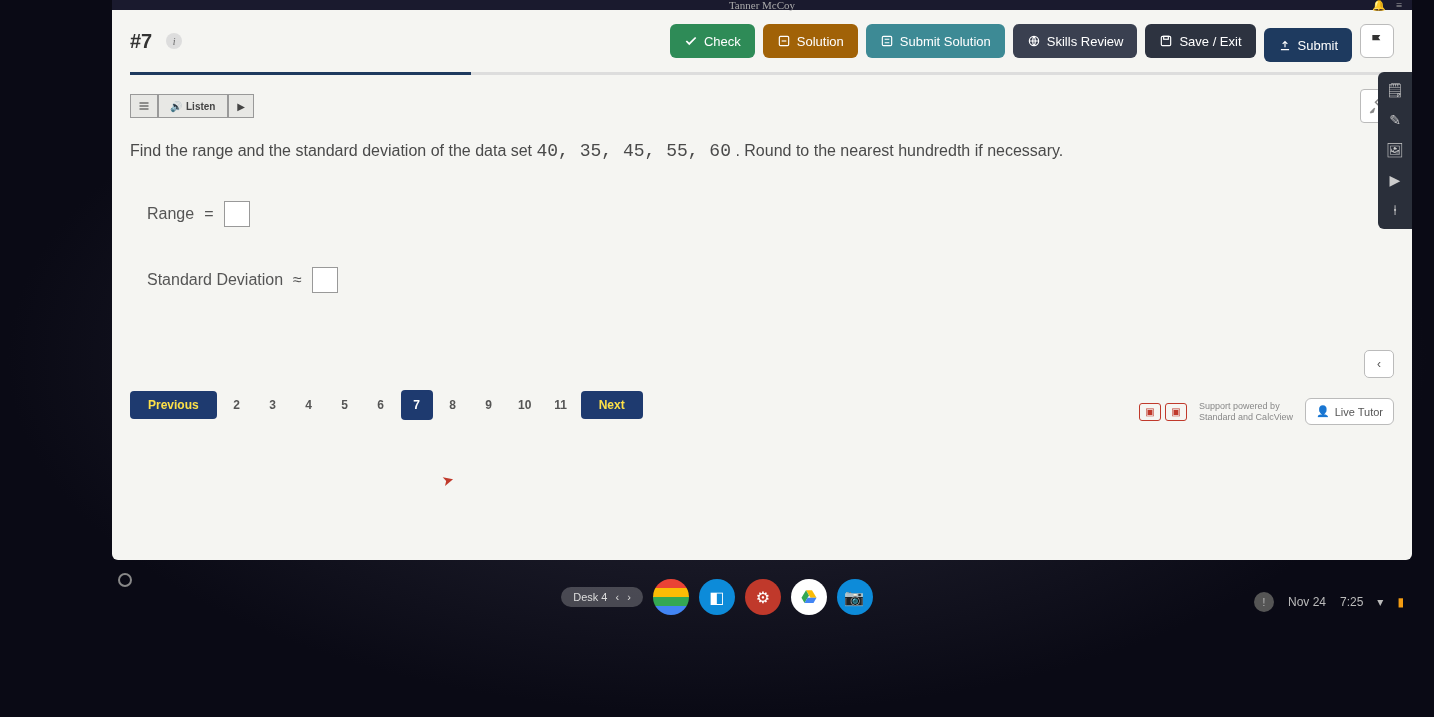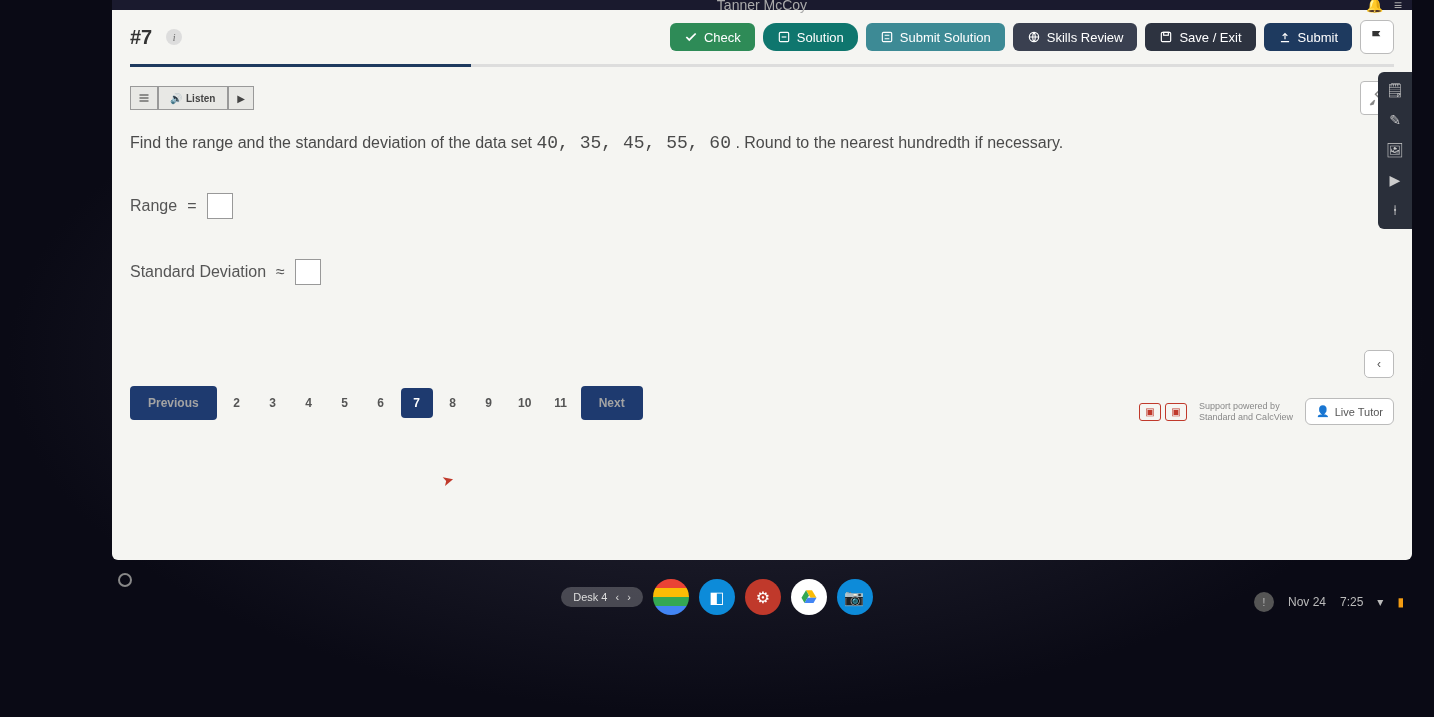--- a/index.html
+++ b/index.html
@@ -20,22 +20,23 @@
     background: #f5f5f2;
     border-radius: 0 0 6px 6px;
   }
   .top-bar {
     height: 10px;
     background: #1a1a2e;
     display: flex;
     align-items: center;
     justify-content: center;
     color: #aaa;
-    font-size: 14px;
+    font-size: 11px;
     position: relative;
+    font-family: Liberation Serif, serif;
   }
   .top-bar .right-icons {
     position: absolute;
     right: 10px;
     display: flex;
     gap: 10px;
   }
   .header-row {
     display: flex;
     align-items: center;
@@ -55,38 +56,38 @@
     color: #666;
     font-size: 10px;
     display: flex;
     align-items: center;
     justify-content: center;
     font-family: Georgia, serif;
     font-style: italic;
   }
   .spacer { flex: 1; }
   .btn {
-    height: 28px;
+    height: 34px;
     padding: 0 14px;
     border-radius: 6px;
     border: none;
     color: #fff;
     font-size: 13px;
     font-weight: 500;
     display: flex;
     align-items: center;
     gap: 6px;
     cursor: pointer;
   }
   .btn-green { background: #2e8b57; }
-  .btn-teal { background: #0f766e; border-radius: 13px; }
+  .btn-teal { background: #a16207; }
   .btn-teal2 { background: #3d8a95; }
   .btn-dark { background: #3a4050; justify-content: space-between; }
   .btn-dark2 { background: #2d3340; }
-  .btn-navy { background: #1e3a5f; }
+  .btn-navy { background: #1e3a5f; margin-top: 8px; }
   .btn-flag {
     width: 34px; height: 34px;
     border: 1px solid #bbb;
     border-radius: 6px;
     background: #fff;
     display:flex;align-items:center;justify-content:center;
     color:#333;font-size:14px;
   }
   .progress-line {
     height: 3px;
@@ -136,20 +137,21 @@
     font-family: Liberation Mono, monospace;
     font-size: 18px;
   }
   .answer-row {
     display: flex;
     align-items: center;
     gap: 10px;
     margin-top: 40px;
     color: #555;
     font-size: 16px;
+    margin-left: 17px;
   }
   .answer-box {
     width: 26px; height: 26px;
     border: 1px solid #999;
     background: #fff;
   }
   .pagination {
     display: flex;
     align-items: center;
     gap: 4px;
@@ -164,23 +166,23 @@
     border: none;
     background: transparent;
     color: #555;
     font-size: 12px;
     font-weight: bold;
     cursor: pointer;
     padding: 0 8px;
   }
   .page-btn.prev, .page-btn.next {
     background: #1e3a6f;
-    color: #a3a3a3;
+    color: #fde047;
     padding: 0 18px;
-    height: 34px;
+    height: 28px;
   }
   .page-btn.current {
     background: #1e3a6f;
     color: #fff;
   }
   .footer-right {
     position: absolute;
     bottom: 135px;
     right: 18px;
     display: flex;

